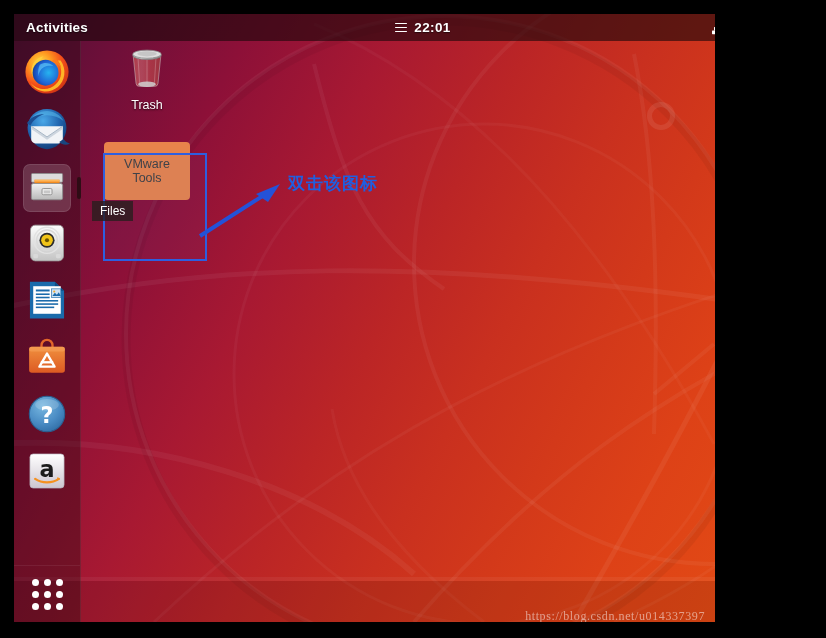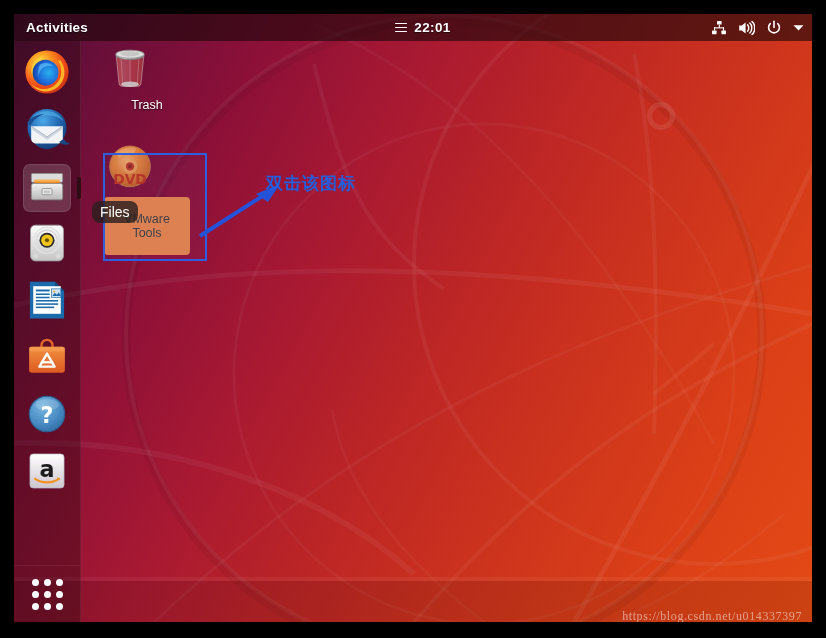--- a/index.html
+++ b/index.html
@@ -2,21 +2,21 @@
 <html><head>
 <meta charset="utf-8">
 <style>
   html,body{margin:0;padding:0;background:#000;}
   body{width:826px;height:638px;overflow:hidden;font-family:"Liberation Sans",sans-serif;}
 
   #screen{position:relative;width:826px;height:638px;background:#000;overflow:hidden;}
 
   
   #desktop{
-    position:absolute;left:14px;top:14px;width:798px;height:608px;
+    position:absolute;left:14px;top:14px;width:701px;height:608px;
     overflow:hidden;
   }
 
   
   #wallpaper{
     position:absolute;inset:0;
     background:
       linear-gradient(118deg,
         #4e0f35 0%,
         #6d0f39 11%,
@@ -91,40 +91,40 @@
     position:absolute;left:0;bottom:0;width:66px;height:56px;
     display:flex;align-items:center;justify-content:center;
     border-top:1px solid rgba(255,255,255,.07);
   }
   .grid-dots{display:grid;grid-template-columns:repeat(3,7px);grid-template-rows:repeat(3,7px);gap:5px;}
   .grid-dots i{display:block;width:7px;height:7px;border-radius:50%;background:#fff;}
 
   
   .desk-icon{
     position:absolute;width:86px;
-    display:flex;flex-direction:column;gap:3px;
+    display:flex;flex-direction:column;align-items:center;gap:3px;
     color:#fff;font-size:12.5px;
   }
   .desk-icon .glyph{width:52px;height:52px;position:relative;}
   .desk-icon .lbl{
     text-align:center;line-height:14px;text-shadow:0 1px 2px rgba(0,0,0,.75);
     padding:1px 4px;border-radius:3px;
   }
   .desk-icon .lbl.sel{background:#e8834b;color:#404040;text-shadow:none;padding:15px 8px;border-radius:4px;}
 
   
   #selection-rect{
     position:absolute;border:2px solid #2d5fe0;background:rgba(45,95,224,0.06);
   }
 
   
   #files-tooltip{
     position:absolute;
     background:rgba(40,30,30,.80);color:#fff;
-    font-size:14px;padding:3px 8px;border-radius:8px;
+    font-size:12px;padding:3px 8px;border-radius:0;
     white-space:nowrap;
   }
 
   
   #annot-text{
     position:absolute;color:#1f5fe0;font-size:17px;font-weight:bold;
     white-space:nowrap;letter-spacing:1px;
     font-family:"DejaVu Sans",sans-serif;
   }
 
@@ -428,54 +428,35 @@
           <ellipse cx="32" cy="52" rx="11" ry="3.4" fill="#cfcfcf" opacity="0.85"></ellipse>
           <ellipse cx="32" cy="16.5" rx="17.5" ry="5" fill="url(#trL)" stroke="#7d7d7d" stroke-width="1"></ellipse>
           <ellipse cx="32" cy="15" rx="17.5" ry="5" fill="#dedede" stroke="#8a8a8a" stroke-width="1"></ellipse>
           <ellipse cx="32" cy="14.5" rx="12" ry="3.2" fill="#a9a9a9" opacity="0.45"></ellipse>
         </svg>
       </span>
       <span class="lbl">Trash</span>
     </div>
 
     <div class="desk-icon" style="left:90px;top:128px;">
-      <span class="glyph">
-        <svg width="52" height="52" viewBox="0 0 64 64">
-          <defs>
-            <radialGradient id="dvG" cx="42%" cy="36%" r="70%">
-              <stop offset="0%" stop-color="#f2a869"></stop>
-              <stop offset="42%" stop-color="#e2813c"></stop>
-              <stop offset="78%" stop-color="#cf6a2c"></stop>
-              <stop offset="100%" stop-color="#b6551f"></stop>
-            </radialGradient>
-          </defs>
-          <circle cx="32" cy="30" r="25" fill="url(#dvG)" stroke="#a8501d" stroke-width="1"></circle>
-          <circle cx="32" cy="30" r="25" fill="none" stroke="#ffd9b0" stroke-width="1" stroke-opacity="0.35"></circle>
-          <path d="M14 14a25 25 0 0 1 26-6l-3 6A19 19 0 0 0 19 19z" fill="#ffffff" opacity="0.18"></path>
-          <circle cx="32" cy="30" r="9" fill="#e8a264" opacity="0.65"></circle>
-          <circle cx="32" cy="30" r="5.2" fill="#c0392b"></circle>
-          <circle cx="32" cy="30" r="2.6" fill="#8f2a20"></circle>
-          <text x="32" y="52" text-anchor="middle" font-family="DejaVu Sans, sans-serif" font-size="17" font-weight="bold" fill="#c1321f">DVD</text>
-        </svg>
-      </span>
       <span class="lbl sel">VMware Tools</span>
     </div>
 
     <div id="selection-rect" style="left:89px;top:139px;width:100px;height:104px;"></div>
 
     <div id="files-tooltip" style="left:78px;top:187px;">
       <span>Files</span>
     </div>
 
     <div style="position:absolute;left:180px;top:150px;width:130px;height:80px;">
       <svg width="130" height="80" viewBox="0 0 130 80">
         <g stroke="#2452d8" stroke-width="4" fill="none">
           <path d="M6 72 L78 26"></path>
         </g>
         <path d="M86 20 L62 30 L74 38 Z" fill="#2452d8"></path>
       </svg>
     </div>
-    <div id="annot-text" style="left:252px;top:158px;">双击该图标</div>
+    <div id="annot-text" style="left:274px;top:158px;">双击该图标</div>
 
     <div id="watermark">https://blog.csdn.net/u014337397</div>
 
   </div>
 </div>
 
 </body></html>

